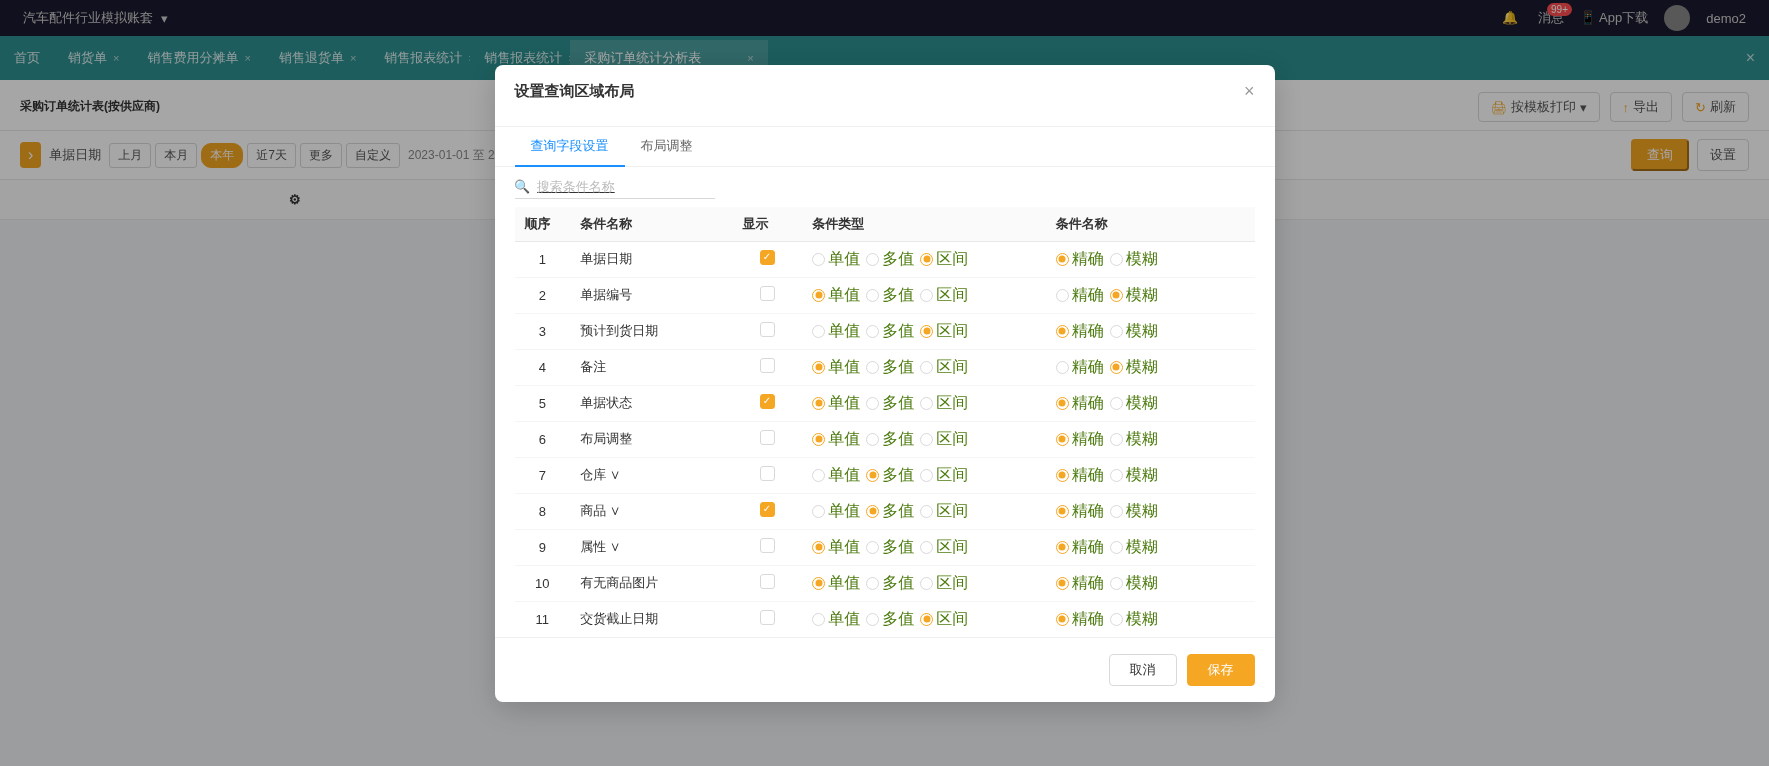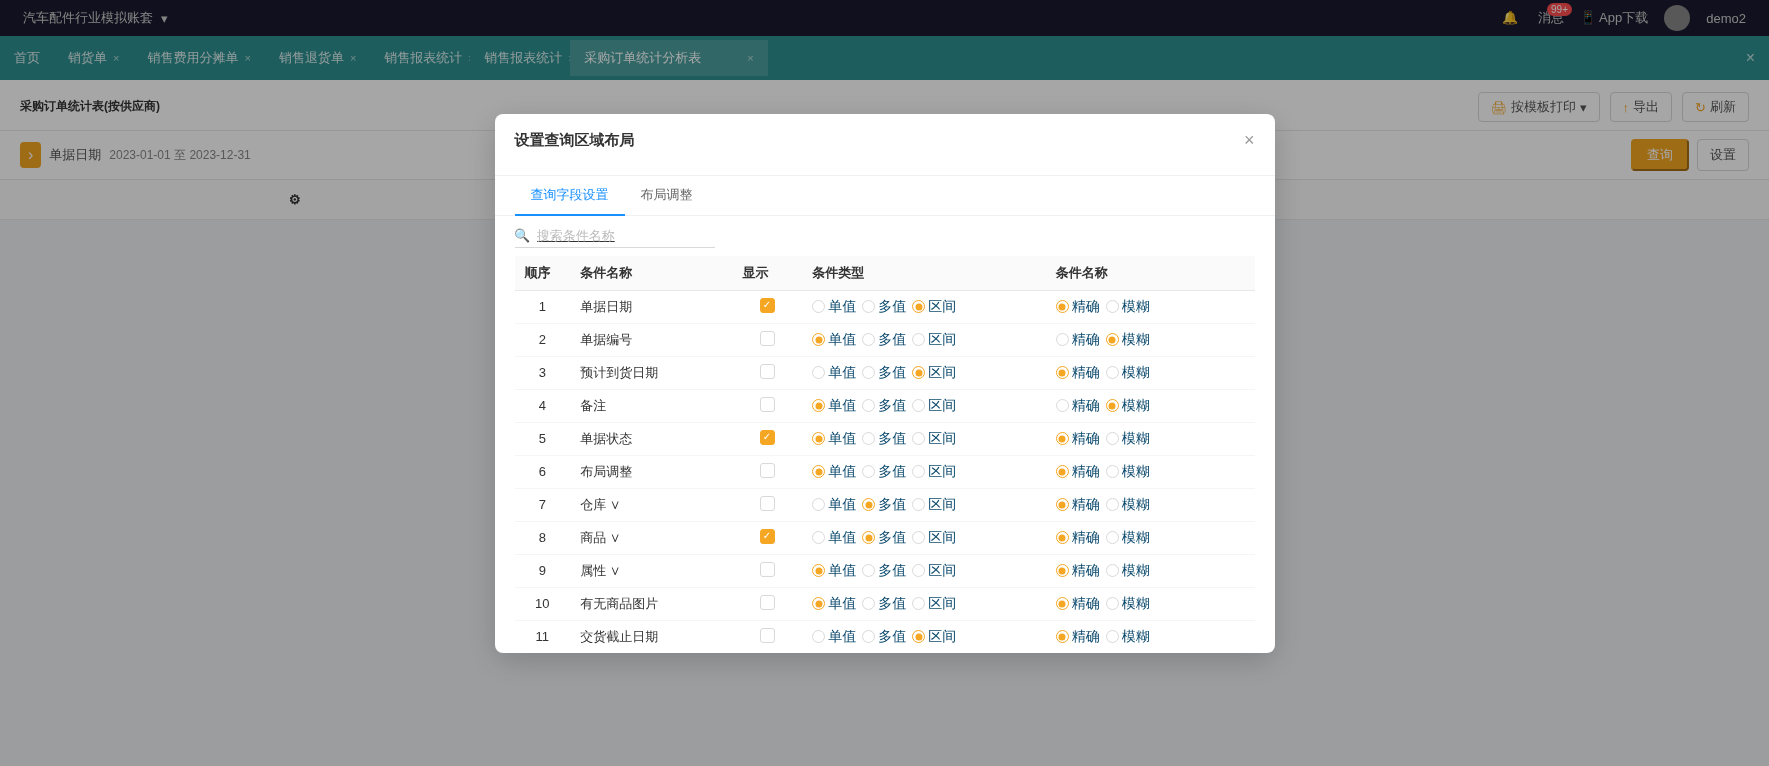--- a/index.html
+++ b/index.html
@@ -190,21 +190,21 @@
     .cb { width: 15px; height: 15px; border: 1px solid #d9d9d9; border-radius: 3px; display: inline-block; position: relative; cursor: pointer; }
     .cb.checked { background: #f5a623; border-color: #f5a623; }
     .cb.checked::after { content: '✓'; color: #fff; font-size: 10px; position: absolute; top: 0px; left: 2px; }
 
     
     .radio-group { display: flex; align-items: center; gap: 6px; }
     .radio-wrap { display: flex; align-items: center; gap: 3px; }
     .radio { width: 13px; height: 13px; border-radius: 50%; border: 1.5px solid #d9d9d9; display: inline-block; position: relative; cursor: pointer; flex-shrink: 0; }
     .radio.checked { border-color: #f5a623; }
     .radio.checked::after { content: ''; width: 7px; height: 7px; background: #f5a623; border-radius: 50%; position: absolute; top: 50%; left: 50%; transform: translate(-50%, -50%); }
-    .radio-label { font-size: 14px; color: #0c4a6e; white-space: nowrap; }
+    .radio-label { font-size: 16px; color: #4d7c0f; white-space: nowrap; }
 
     
     .dialog-footer {
       padding: 16px 20px;
       display: flex;
       justify-content: flex-end;
       gap: 10px;
       border-top: 1px solid #f0f0f0;
     }
     .btn-cancel { padding: 6px 20px; border: 1px solid #d9d9d9; background: #fff; border-radius: 4px; cursor: pointer; font-size: 13px; color: #333; }
@@ -283,20 +283,28 @@
         <span style="color:#f5a623;">↻</span>
         <span>刷新</span>
       </button>
     </div>
   </div>
 </div>
 
 <div class="filter-bar">
   <button class="filter-toggle">›</button>
   <span class="date-label">单据日期</span>
+  <div class="date-btns">
+    <button class="date-btn">上月</button>
+    <button class="date-btn">本月</button>
+    <button class="date-btn active">本年</button>
+    <button class="date-btn">近7天</button>
+    <button class="date-btn">更多</button>
+    <button class="date-btn">自定义</button>
+  </div>
   <span class="date-range">2023-01-01 至 2023-12-31</span>
   <div style="margin-left:auto; display:flex; gap:8px;">
     <button class="btn-primary-orange">查询</button>
     <button class="btn-action">设置</button>
   </div>
 </div>
 
 <div class="table-area">
   <div class="table-header-row">
     <div class="th th-icon">⚙</div>
@@ -700,15 +708,19 @@
                       <span class="radio-label">模糊</span>
                     </span>
                   </div>
                 </td>
               </tr>
             </tbody>
         </table>
       </div>
     </div>
 
+    <div class="dialog-footer">
+      <button class="btn-cancel">取消</button>
+      <button class="btn-save">保存</button>
+    </div>
 
   </div>
 </div>
 
 </body></html>

